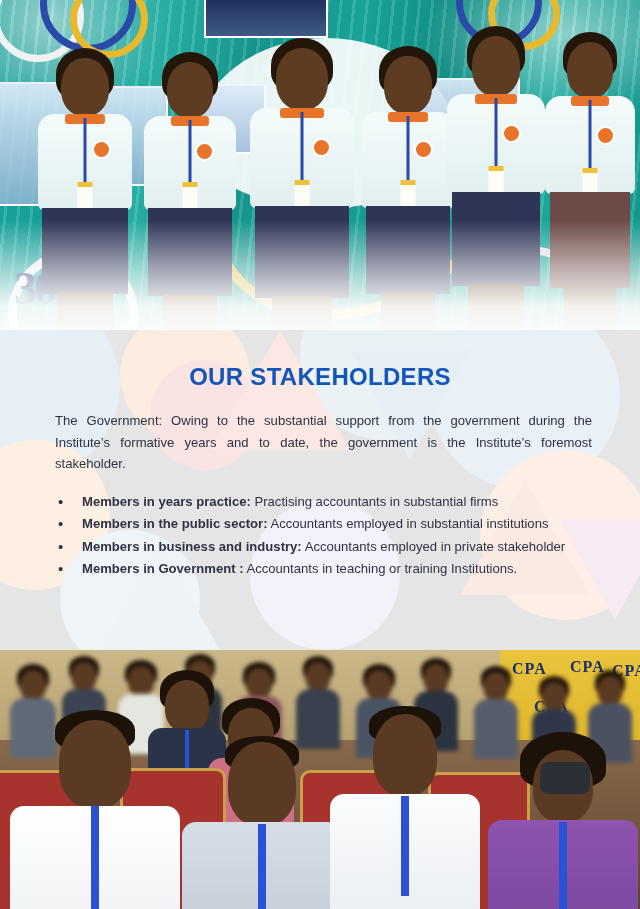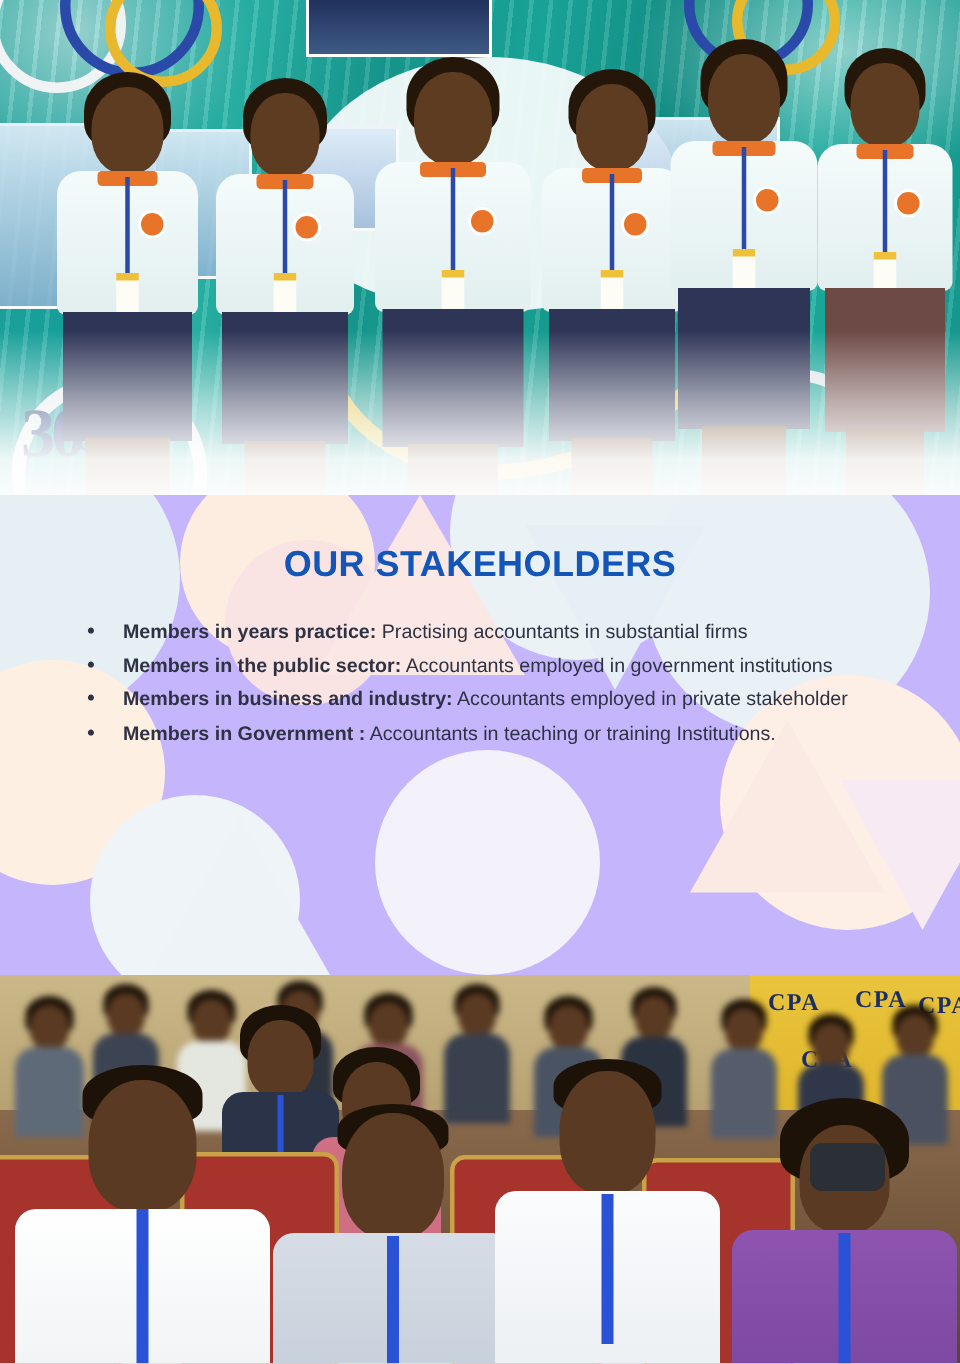--- a/index.html
+++ b/index.html
@@ -148,21 +148,21 @@
        rgba(255,255,255,0.55) 40%,
        rgba(255,255,255,0.92) 72%,
        #ffffff 100%);
   }
 
   
   .content {
     position: absolute;
     left: 0; top: 330px;
     width: 640px; height: 320px;
-    background: #c4b5fd;
+    background: #e5e5e5;
     overflow: hidden;
   }
   .bgshapes { position: absolute; inset: 0; pointer-events: none; }
   .bgshapes .c {
     position: absolute; border-radius: 50%;
   }
   .bgshapes .t {
     position: absolute; width: 0; height: 0;
   }
   .content-inner {
@@ -390,30 +390,31 @@
       <div class="t" style="left:460px; top:150px; border-left:65px solid transparent; border-right:65px solid transparent; border-bottom:115px solid #fbeae4;"></div>
       <div class="t" style="left:100px; top:215px; border-left:60px solid transparent; border-right:60px solid transparent; border-bottom:105px solid #eef3f8;"></div>
       <div class="t" style="left:560px; top:190px; border-left:55px solid transparent; border-right:55px solid transparent; border-top:100px solid #f7eaf2;"></div>
     </div>
 
     <div class="content-inner">
       <div class="page-title">OUR STAKEHOLDERS</div>
 
       <div class="body-col">
 
+        <p class="para intro">The Government: Owing to the substantial support from the government during the Institute’s formative years and to date, the government is the Institute’s foremost stakeholder.</p>
 
 
         <ul class="bullets">
           <li>
             <span class="dot">•</span>
             <span class="b">Members in years practice:</span><span> Practising accountants in substantial firms</span>
           </li>
           <li>
             <span class="dot">•</span>
-            <span class="b">Members in the public sector:</span><span> Accountants employed in government institutions</span>
+            <span class="b">Members in the public sector:</span><span> Accountants employed in substantial institutions</span>
           </li>
           <li>
             <span class="dot">•</span>
             <span class="b">Members in business and industry:</span><span> Accountants employed in private stakeholder</span>
           </li>
           <li>
             <span class="dot">•</span>
             <span class="b">Members in Government :</span><span> Accountants in teaching or training Institutions.</span>
           </li>
         </ul>

